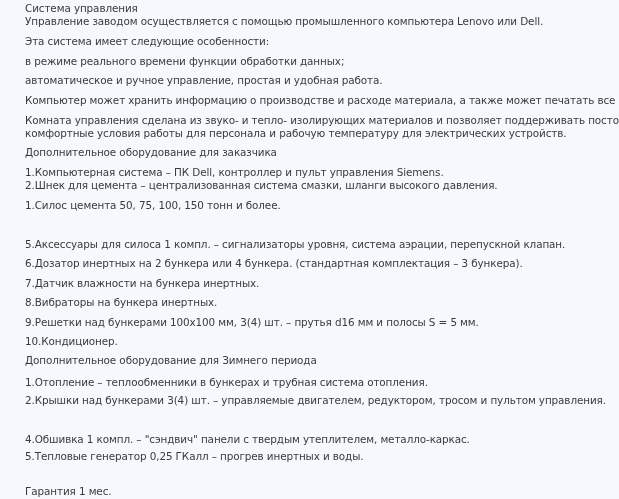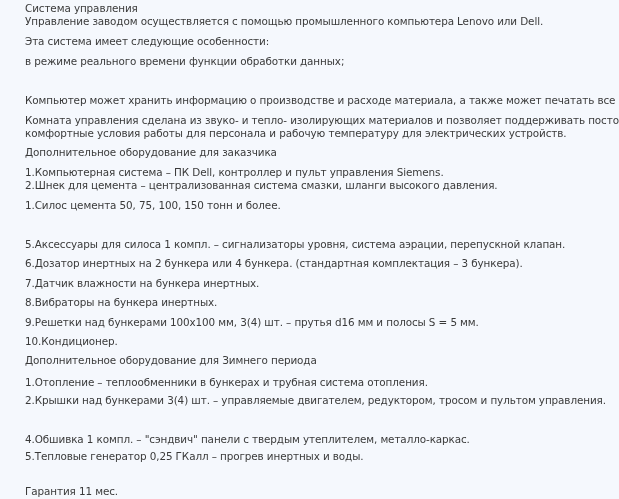--- a/index.html
+++ b/index.html
@@ -30,20 +30,21 @@
   }
 </style>
 </head>
 <body>
 
 <div class="doc">
   <div class="line" style="top:2px">Система управления</div>
   <div class="line" style="top:15px">Управление заводом осуществляется с помощью промышленного компьютера Lenovo или Dell.</div>
   <div class="line" style="top:35px">Эта система имеет следующие особенности:</div>
   <div class="line" style="top:55px">в режиме реального времени функции обработки данных;</div>
+  <div class="line" style="top:74px">автоматическое и ручное управление, простая и удобная работа.</div>
   <div class="line" style="top:94px">Компьютер может хранить информацию о производстве и расходе материала, а также может печатать все формы отчетов.</div>
   <div class="line" style="top:114px">Комната управления сделана из звуко- и тепло- изолирующих материалов и позволяет поддерживать постоянную температуру, создавая</div>
   <div class="line" style="top:127px">комфортные условия работы для персонала и рабочую температуру для электрических устройств.</div>
   <div class="line" style="top:146px">Дополнительное оборудование для заказчика</div>
 
   <div class="line" style="top:166px">1.Компьютерная система – ПК Dell, контроллер и пульт управления Siemens.</div>
   <div class="line" style="top:179px">2.Шнек для цемента – централизованная система смазки, шланги высокого давления.</div>
   <div class="line" style="top:199px">1.Силос цемента 50, 75, 100, 150 тонн и более.</div>
   <div class="line" style="top:238px">5.Аксессуары для силоса 1 компл. – сигнализаторы уровня, система аэрации, перепускной клапан.</div>
   <div class="line" style="top:257px">6.Дозатор инертных на 2 бункера или 4 бункера. (стандартная комплектация – 3 бункера).</div>
@@ -52,14 +53,14 @@
   <div class="line" style="top:316px">9.Решетки над бункерами 100x100 мм, 3(4) шт. – прутья d16 мм и полосы S = 5 мм.</div>
   <div class="line" style="top:335px">10.Кондиционер.</div>
 
   <div class="line" style="top:354px">Дополнительное оборудование для Зимнего периода</div>
 
   <div class="line" style="top:376px">1.Отопление – теплообменники в бункерах и трубная система отопления.</div>
   <div class="line" style="top:394px">2.Крышки над бункерами 3(4) шт. – управляемые двигателем, редуктором, тросом и пультом управления.</div>
   <div class="line" style="top:433px">4.Обшивка 1 компл. – "сэндвич" панели с твердым утеплителем, металло-каркас.</div>
   <div class="line" style="top:450px">5.Тепловые генератор 0,25 ГКалл – прогрев инертных и воды.</div>
 
-  <div class="line" style="top:485px">Гарантия 11 мес.</div>
+  <div class="line" style="top:485px">Гарантия 1 мес.</div>
 </div>
 
 </body></html>

